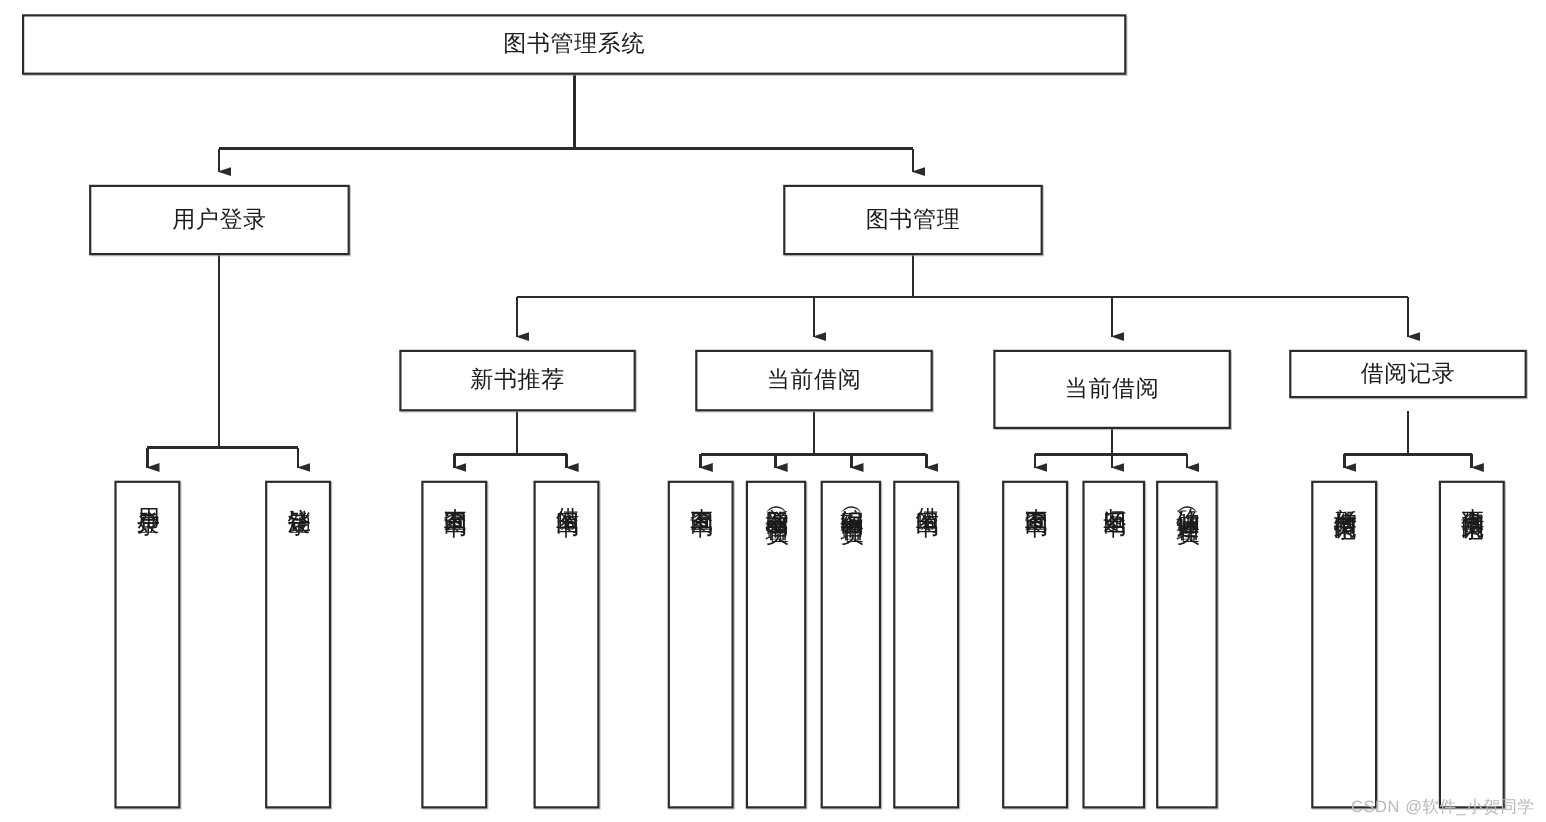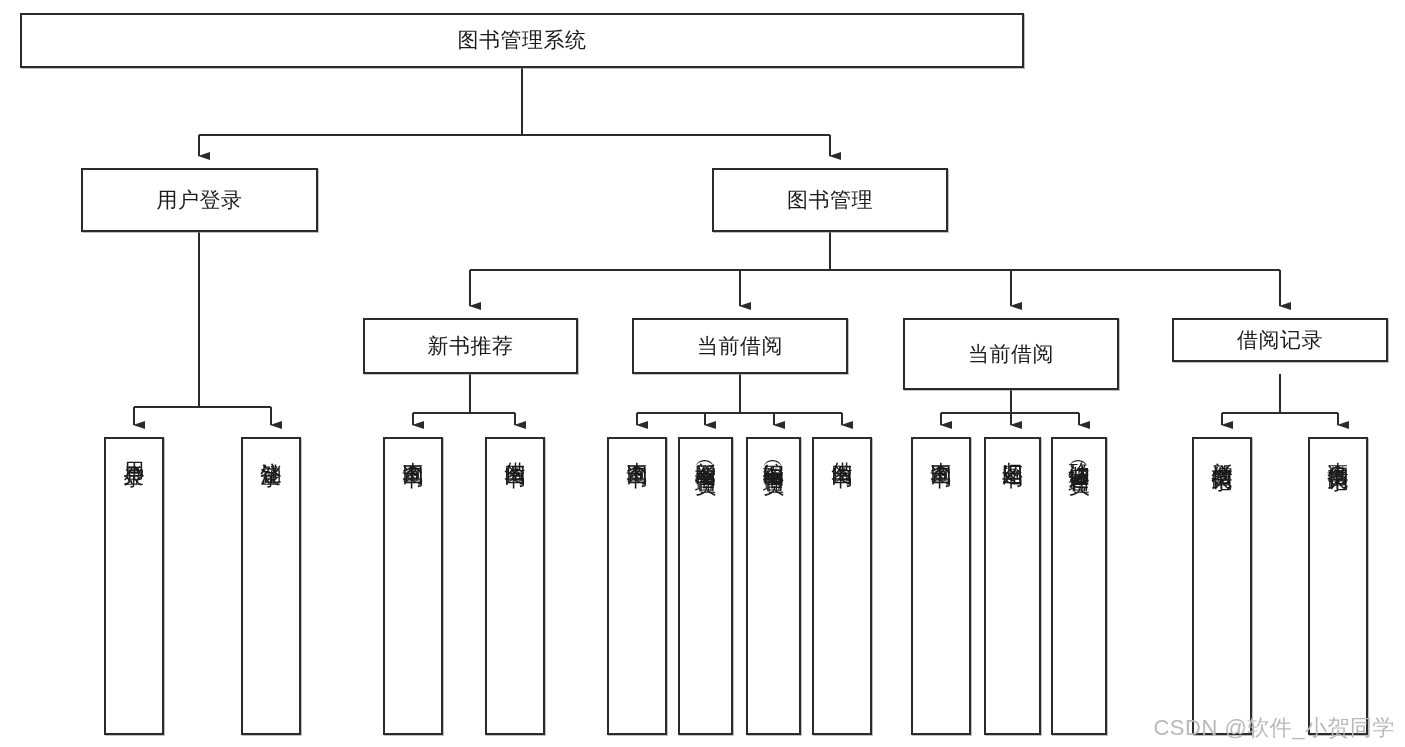--- a/index.html
+++ b/index.html
@@ -37,21 +37,21 @@
     max-height:284px;
   }
   .node.vert.tall .lbl{max-height:290px;}
 
   #wires{position:absolute;left:0;top:0;width:1405px;height:747px;pointer-events:none;}
 
   .wm{
     position:absolute;
     right:10px;
     bottom:4px;
-    font-size:22px;
+    font-size:15px;
     color:#b9b9b9;
     letter-spacing:.5px;
     white-space:nowrap;
     font-family:"Liberation Sans","DejaVu Sans",sans-serif;
   }
 </style>
 </head>
 <body>
 
 <div id="stage">

